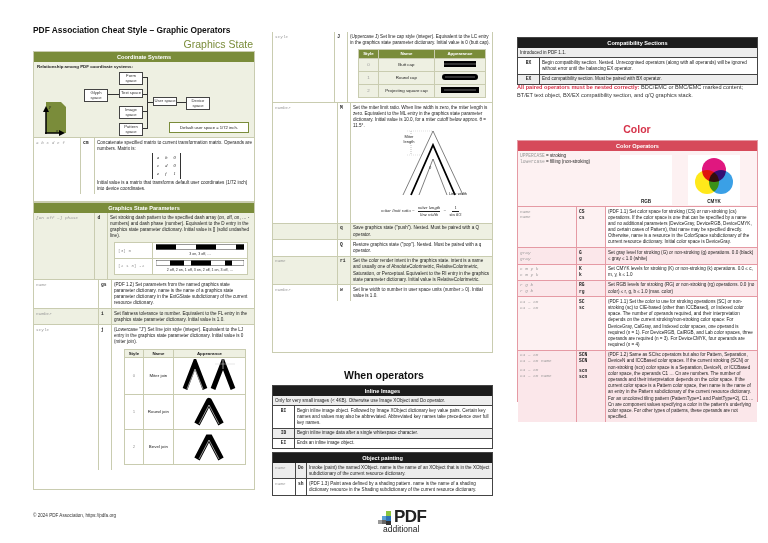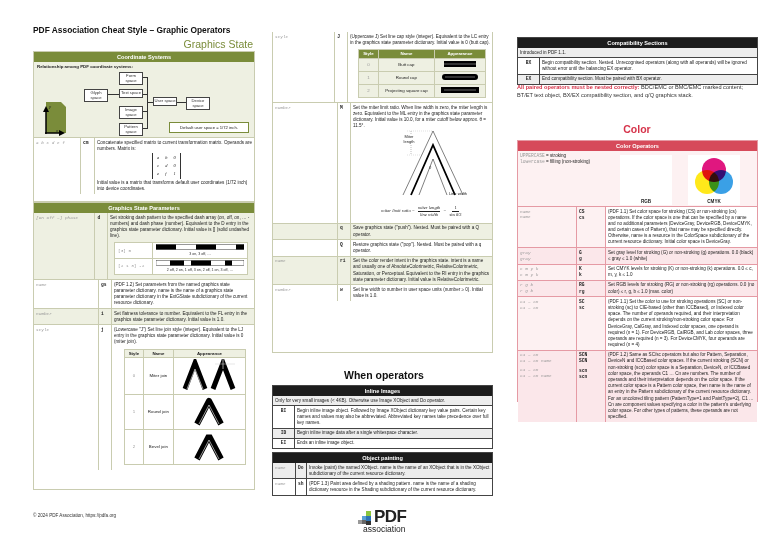--- a/index.html
+++ b/index.html
@@ -25,21 +25,21 @@
 .shade-k{background:#ededed}
 .shade-r{background:#fbe7ea}
 .box{position:absolute;border:1px solid #444;background:#fff;font-size:4.2px;text-align:center;line-height:1.1;padding:1px 0;color:#333}
 .line{position:absolute;background:#333}
 .inner{margin:3px 4px;border:1px solid #c9ccb0;border-collapse:collapse;font-size:4.4px}
 .inner td,.inner th{border:1px solid #c9ccb0;padding:1px 3px;text-align:center}
 .inner th{background:#eef0e2;font-weight:bold}
 .inner th.g{background:#7a8c3a;color:#fff}
 .sub{font-size:3.6px;text-align:center;color:#333}
 .footer{position:absolute;left:33px;top:513px;font-size:4.6px;color:#333}
-.logo{position:absolute;left:358px;top:508px}
+.logo{position:absolute;left:378px;top:508px}
 .logo .pdf{font-size:17px;font-weight:bold;color:#222;letter-spacing:-0.5px;line-height:1}
 .logo .assoc{font-size:8.5px;color:#222;line-height:1;margin-left:5px}
 .red-note{position:absolute;left:517px;top:83px;width:240px;font-size:5.6px;line-height:1.45;color:#333}
 .red-note .r{color:#d6334a;font-weight:bold}
 .color-title{position:absolute;left:517px;top:122px;width:240px;text-align:center;font-size:10.5px;font-weight:bold;color:#d6334a}
 .other-title{position:absolute;left:256px;top:368px;width:256px;text-align:center;font-size:10.5px;font-weight:bold;color:#111}
 </style>
 </head>
 <body>
 
@@ -334,21 +334,21 @@
     <svg width="14" height="14">
         <rect x="8" y="0" width="5" height="5" fill="#8cc63f"></rect>
         <rect x="4" y="5" width="4" height="4" fill="#5aa0d6"></rect>
         <rect x="8" y="5" width="5" height="5" fill="#2e75b6"></rect>
         <rect x="0" y="9" width="4" height="4" fill="#999"></rect>
         <rect x="4" y="9" width="4" height="4" fill="#666"></rect>
         <rect x="8" y="10" width="5" height="4" fill="#333"></rect>
       </svg>
     <span class="pdf">PDF</span>
   </div>
-  <div class="assoc">association</div>
+  <div class="assoc">additional</div>
 </div>
 
 <div class="tbl" style="left:517px;top:37px;width:241px;border-color:#444;">
   <div class="hdr k-hdr">Compatibility Sections</div>
   <div class="cell shade-k">Introduced in PDF 1.1.</div>
   <div class="row" style="border-color:#444;">
     <div class="cell op" style="width:22px;text-align:center;border-right:1px solid #444;">BX</div>
     <div class="cell desc">Begin compatibility section. Nested. Unrecognised operators (along with all operands) will be ignored without error until the balancing EX operator.</div>
   </div>
   <div class="row shade-k" style="border-color:#444;">

